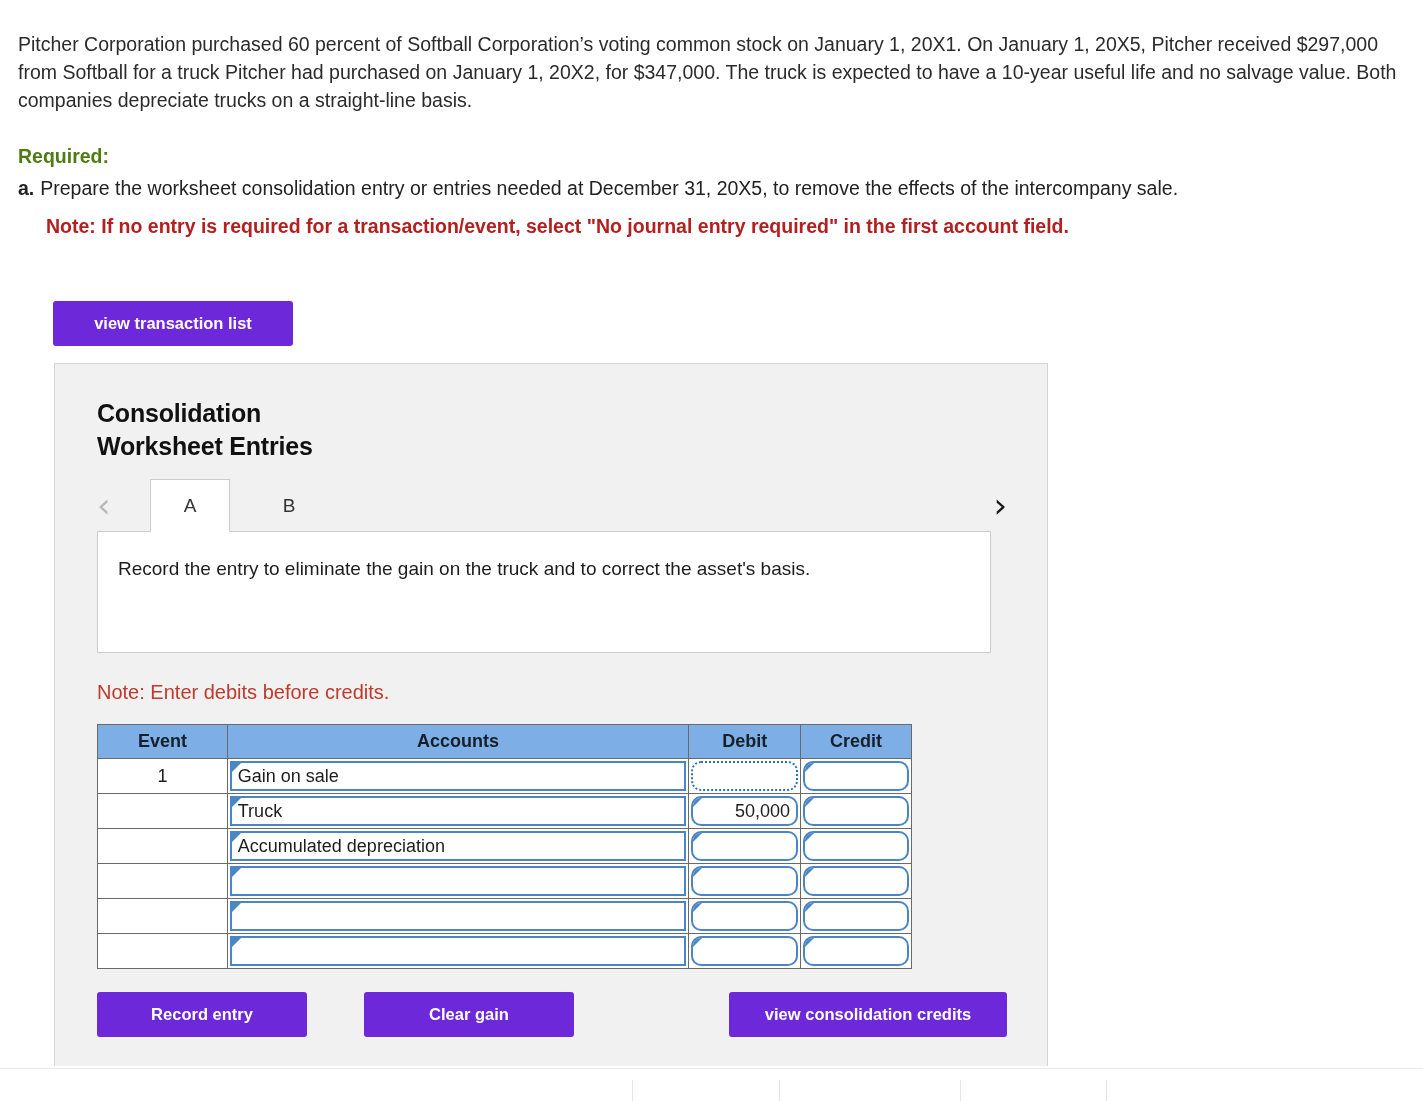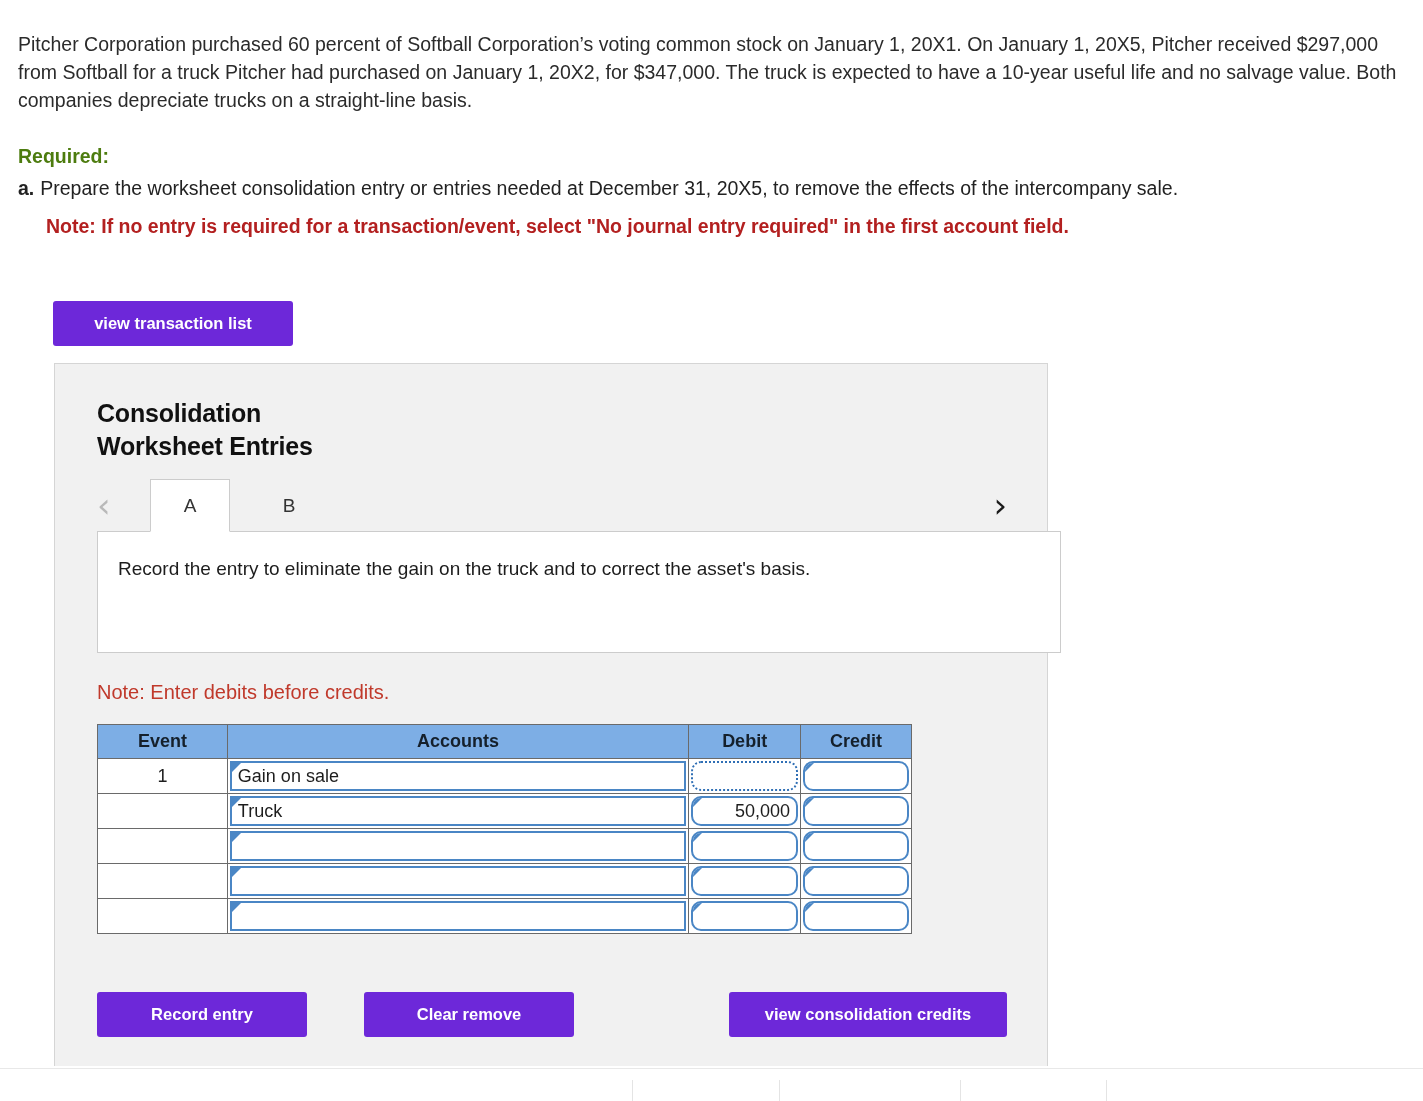--- a/index.html
+++ b/index.html
@@ -91,21 +91,21 @@
     border: 1px solid #cccccc;
     border-bottom: 1px solid #ffffff;
     z-index: 3;
   }
   .tab-a { left: 53px; }
   .tab-b { left: 152px; }
 
   
   .instr-box {
     position: absolute; left: 42px; top: 167px;
-    width: 964px; height: 122px;
+    width: 894px; height: 122px;
     background: #ffffff;
     border: 1px solid #cccccc;
     z-index: 1;
     padding-left: 20px;
   }
   .instr-text {
     position: absolute; left: 20px; top: 22px; right: 30px;
     font-size: 19px; line-height: 29px; color: #1d1d1d;
   }
 
@@ -289,20 +289,47 @@
                 </div>
               </div>
             </td>
           </tr>
           <tr>
             <td class="col-event cell-event"></td>
             <td class="col-accounts">
               <div class="cellwrap">
                 <div class="cellbox">
                   <span class="tri"></span>
+                  <span class="txt">Accumulated depreciation</span>
+                </div>
+              </div>
+            </td>
+            <td class="col-debit">
+              <div class="cellwrap">
+                <div class="cellbox num">
+                  <span class="tri"></span>
+                  <span class="txt"></span>
+                </div>
+              </div>
+            </td>
+            <td class="col-credit">
+              <div class="cellwrap">
+                <div class="cellbox num">
+                  <span class="tri"></span>
+                  <span class="txt"></span>
+                </div>
+              </div>
+            </td>
+          </tr>
+          <tr>
+            <td class="col-event cell-event"></td>
+            <td class="col-accounts">
+              <div class="cellwrap">
+                <div class="cellbox">
+                  <span class="tri"></span>
                   <span class="txt"></span>
                 </div>
               </div>
             </td>
             <td class="col-debit">
               <div class="cellwrap">
                 <div class="cellbox num">
                   <span class="tri"></span>
                   <span class="txt"></span>
                 </div>
@@ -368,21 +395,21 @@
                   <span class="tri"></span>
                   <span class="txt"></span>
                 </div>
               </div>
             </td>
           </tr>
         </tbody>
     </table>
 
     <button class="btn btn-record">Record entry</button>
-    <button class="btn btn-clear">Clear remove</button>
+    <button class="btn btn-clear">Clear gain</button>
     <button class="btn btn-viewcons">view consolidation credits</button>
   </div>
 
   <div class="footer-rule"></div>
   <div class="footer-grid">
     <span style="left:632px"></span>
     <span style="left:779px"></span>
     <span style="left:960px"></span>
     <span style="left:1106px"></span>
   </div>

